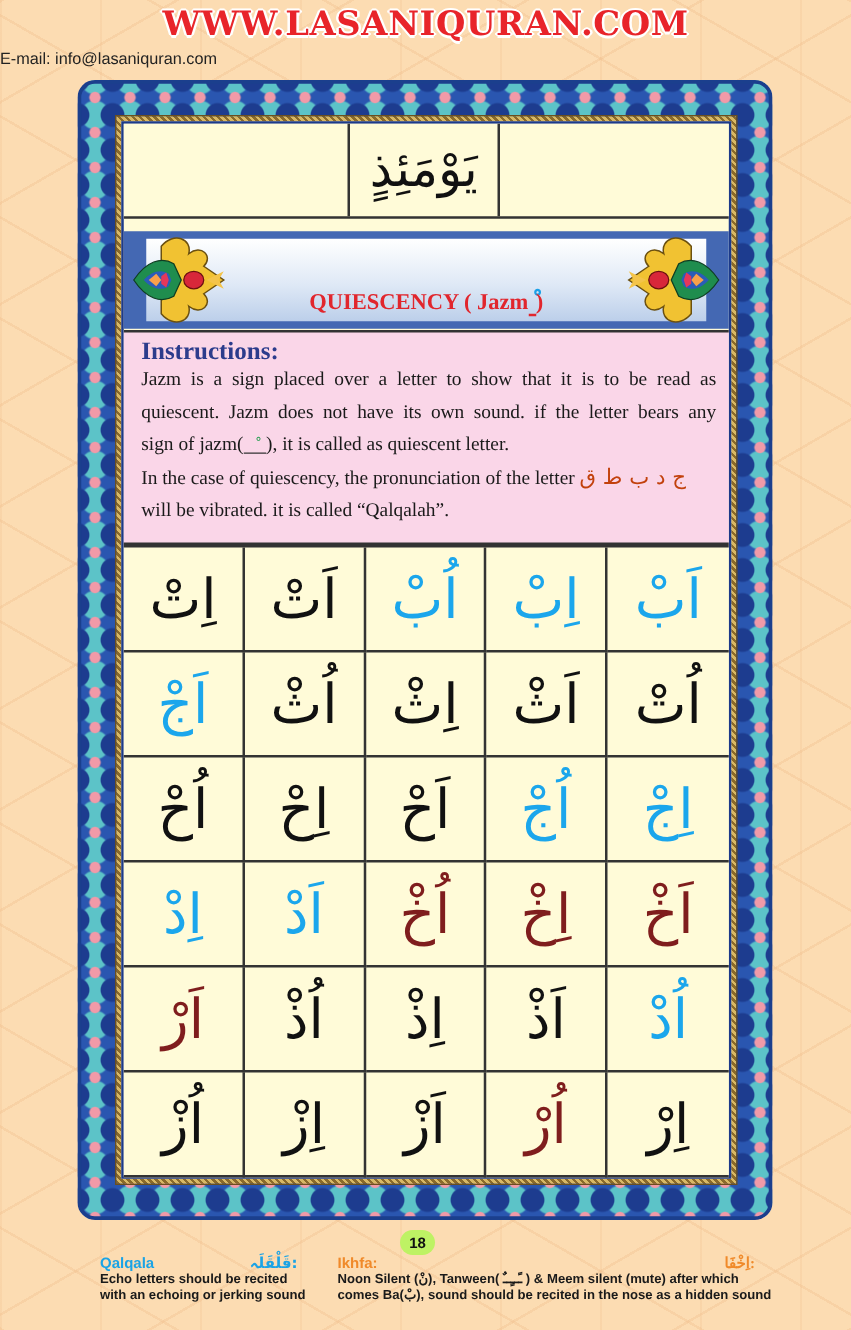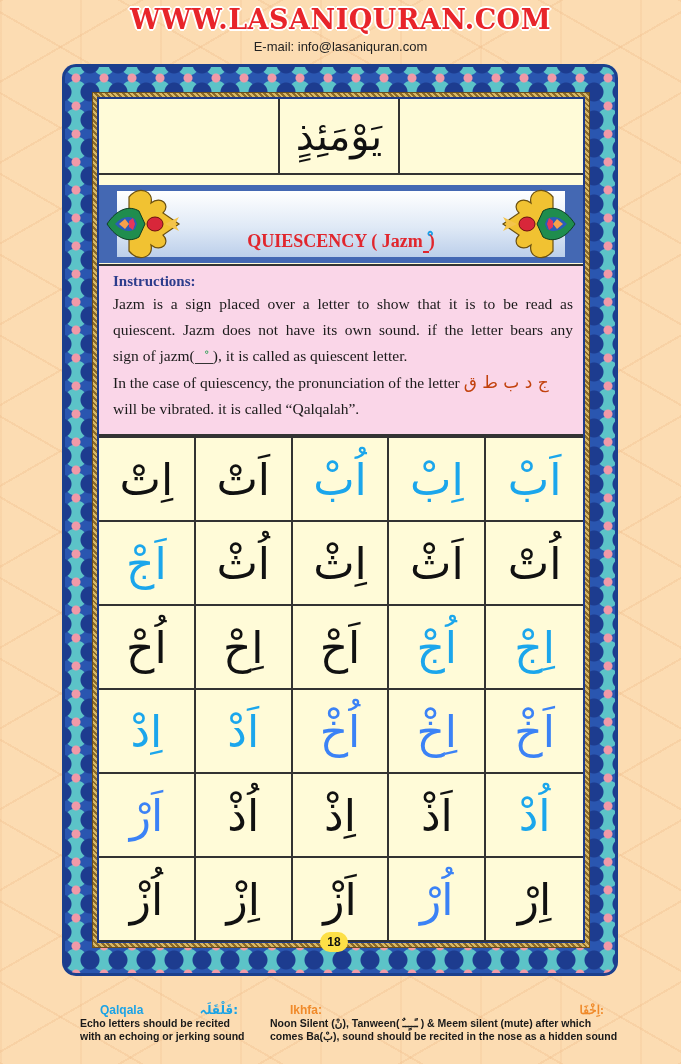--- a/index.html
+++ b/index.html
@@ -16,21 +16,21 @@
       repeating-linear-gradient(-30deg, rgba(240,190,140,0.35) 0 2px, transparent 2px 70px),
       repeating-linear-gradient(90deg, rgba(240,190,140,0.25) 0 2px, transparent 2px 80px);
   }
   .site-title {
     position: absolute; top: 4px; left: 0; width: 681px; text-align: center;
     font-family: "DejaVu Serif", serif; font-weight: bold; font-size: 27px;
     color: #e8242a; letter-spacing: 0.5px;
     text-shadow: 2px 0 #fff, -2px 0 #fff, 0 2px #fff, 0 -2px #fff, 1px 1px #fff, -1px -1px #fff, 1px -1px #fff, -1px 1px #fff;
   }
   .site-email {
-    position: absolute; top: 39px; left: 0; width: 681px; text-align: center;
+    position: absolute; top: 39px; left: 0; width: 681px; text-align: left;
     font-size: 13px; color: #222; font-family: "Liberation Sans", sans-serif;
   }
   
   .ornament {
     position: absolute; left: 62px; top: 64px; width: 556px; height: 912px;
     border-radius: 14px;
     background:
       radial-gradient(circle at 50% 50%, #f09aa8 0 4px, transparent 5px) 0 0/28px 28px,
       radial-gradient(circle at 50% 50%, #1d3c8f 0 9px, transparent 10px) 14px 14px/28px 28px,
       radial-gradient(circle at 50% 50%, #5cc3c8 0 11px, transparent 12px) 0 14px/28px 28px,
@@ -81,51 +81,51 @@
   }
   .flourish.left { left: 0; }
   .flourish.right { right: 0; transform: scaleX(-1); }
   
   .instructions {
     position: absolute; left: 99px; top: 264px; width: 484px; height: 172px;
     background: #fad6e8; border-top: 2px solid #333; border-bottom: 2px solid #333;
     padding: 5px 10px 0 14px;
     font-family: "Liberation Serif", serif; color: #1a1a1a;
   }
-  .instr-heading { font-weight: bold; font-size: 15px; color: #2c3c8c; line-height: 20px; }
+  .instr-heading { font-weight: bold; font-size: 20px; color: #2c3c8c; line-height: 20px; }
   .instr-line { font-size: 15.5px; line-height: 26px; text-align: justify; white-space: nowrap; }
   .instr-line.justify { text-align-last: justify; }
   .qalqalah-letters { color: #c2410c; font-family: "DejaVu Sans", sans-serif; font-size: 17px; direction: rtl; }
   .inline-sign { display: inline-block; width: 18px; text-align: center; border-bottom: 1px solid #333; color: #1e9b4a; font-size: 12px; line-height: 12px; }
   
   .letter-grid {
     position: absolute; left: 99px; top: 436px; width: 484px; height: 506px;
     display: grid; grid-template-columns: repeat(5, 1fr); grid-template-rows: repeat(6, 1fr);
     background: #fffbd8;
     border-top: 2px solid #333;
   }
   .letter-cell {
     border-right: 2px solid #333; border-bottom: 2px solid #333;
     display: flex; align-items: center; justify-content: center;
     font-family: "DejaVu Sans", sans-serif; font-size: 44px; direction: rtl;
   }
   .letter-cell:nth-child(5n) { border-right: none; }
   .c-black { color: #111; }
   .c-blue { color: #1ba6ec; }
-  .c-green { color: #3b82f6; }
+  .c-green { color: #7f1d1d; }
   
   .page-number {
-    position: absolute; left: 320px; top: 932px; width: 28px; height: 20px;
-    background: #fde047; border-radius: 10px; text-align: center;
+    position: absolute; left: 320px; top: 984px; width: 28px; height: 20px;
+    background: #bef264; border-radius: 10px; text-align: center;
     font-size: 12px; line-height: 20px; color: #111; font-weight: bold;
   }
   
   .footer-left { position: absolute; left: 80px; top: 1003px; width: 158px; }
   .footer-right { position: absolute; left: 270px; top: 1003px; width: 334px; }
-  .foot-head { display: flex; justify-content: space-between; font-size: 12px; font-weight: bold; line-height: 14px; margin-left: 20px; }
+  .foot-head { display: flex; justify-content: space-between; font-size: 12px; font-weight: bold; line-height: 14px; }
   .foot-head .en-q { color: #1aa3e6; }
   .foot-head .ar-q { color: #1aa3e6; font-family: "DejaVu Sans", sans-serif; }
   .foot-head .en-i { color: #f08a2a; }
   .foot-head .ar-i { color: #f08a2a; font-family: Liberation Serif, serif; }
   .foot-body { font-size: 10.5px; line-height: 13px; color: #1a1a1a; font-weight: bold; text-align: justify; white-space: nowrap; }
 </style>
 </head>
 <body>
 
 <div class="bg-pattern"></div>

